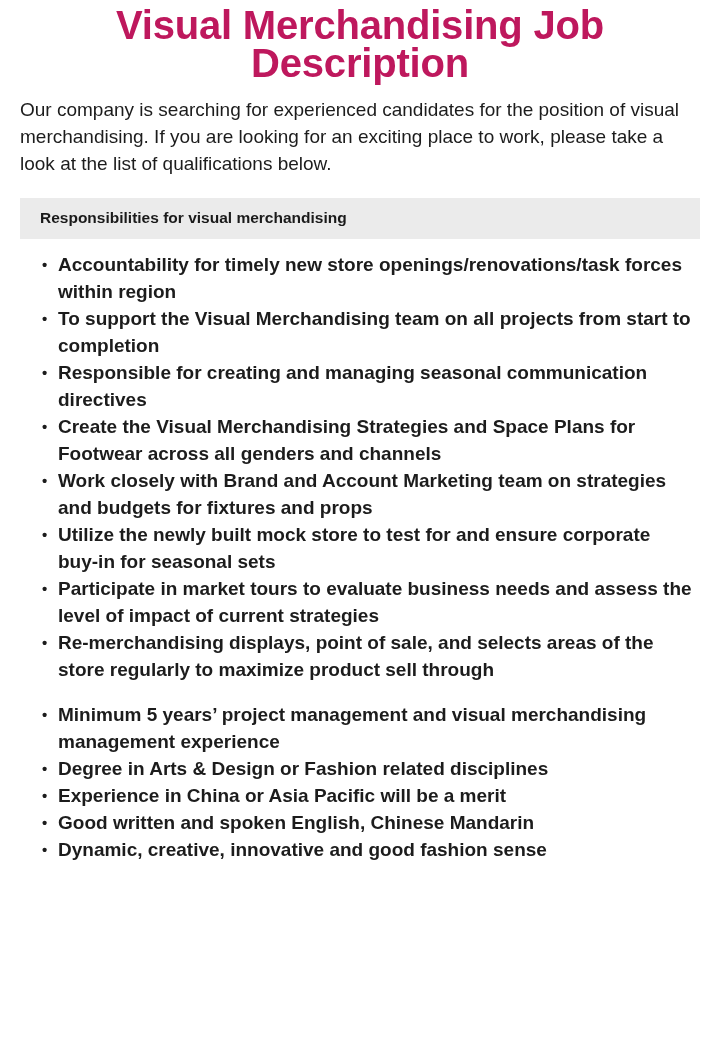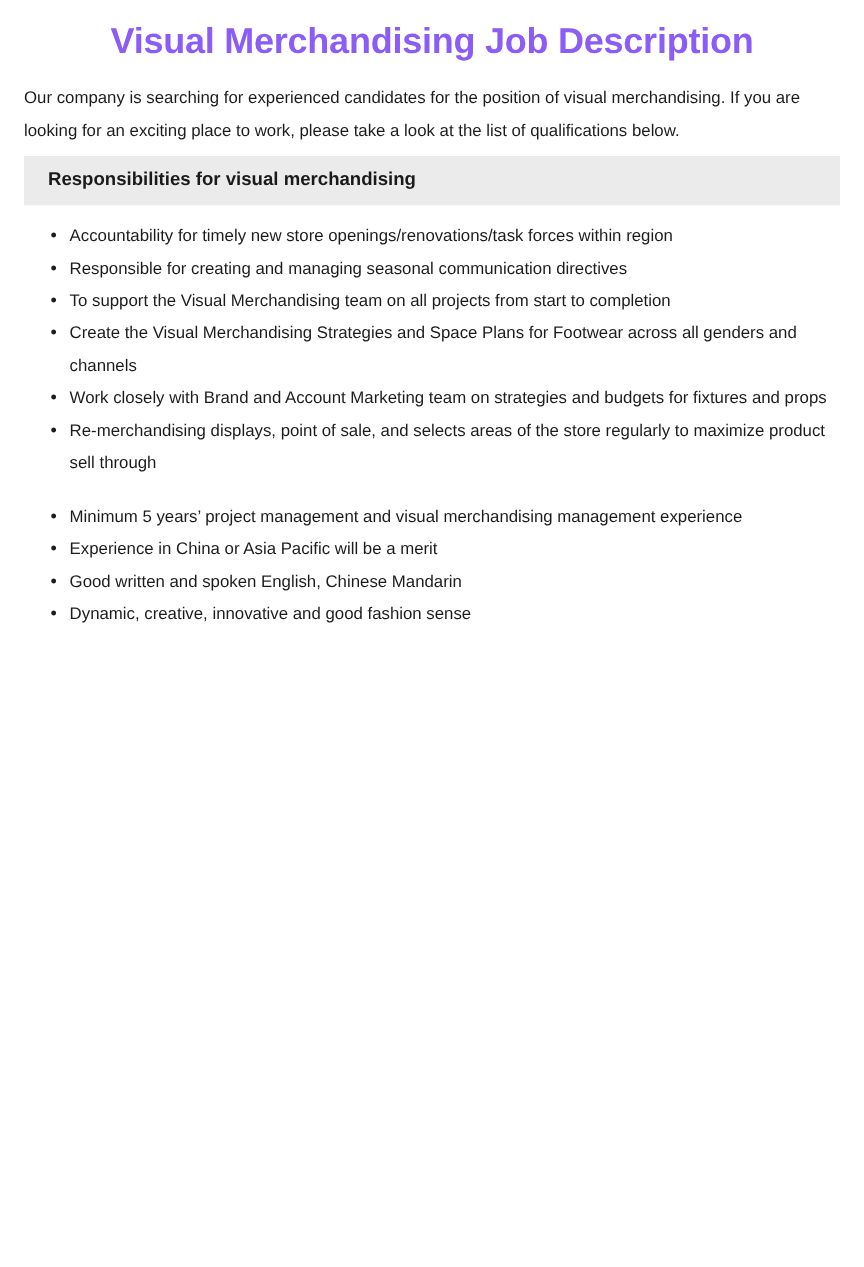--- a/index.html
+++ b/index.html
@@ -18,63 +18,63 @@
 
   .page {
     position: relative;
     width: 720px;
     height: 1056px;
     box-sizing: border-box;
   }
 
   .doc-title {
     margin: 0;
-    padding: 16px 20px 0 20px;
+    padding: 6px 20px 0 20px;
     text-align: center;
-    font-size: 30px;
+    font-size: 40px;
     line-height: 38px;
     font-weight: 700;
     letter-spacing: -0.2px;
-    color: #8b5cf6;
+    color: #be185d;
   }
 
   .intro {
     margin: 14px 0 0 0;
     padding: 0 22px 0 20px;
-    font-size: 14px;
+    font-size: 19px;
     line-height: 27px;
     font-weight: 400;
     color: #1c1c1c;
   }
 
   .section {
-    margin-top: 8px;
+    margin-top: 21px;
   }
 
   .section-header {
     margin: 0 20px;
     background: #ebebeb;
     padding: 10px 0 11px 20px;
     font-size: 15.5px;
     line-height: 20px;
     font-weight: 700;
     color: #1a1a1a;
   }
 
   .section-list {
     margin: 12px 0 0 0;
     padding: 0 25px 0 58px;
     list-style: none;
   }
 
   .section-list li {
     position: relative;
-    font-size: 14px;
+    font-size: 19px;
     line-height: 27px;
-    font-weight: 400;
+    font-weight: 700;
     color: #1c1c1c;
     padding-left: 0;
     margin: 0;
   }
 
   .section-list li::before {
     content: "\2022";
     position: absolute;
     left: -16px;
     top: 0;
@@ -96,30 +96,33 @@
 <div class="page">
 
   <h1 class="doc-title">Visual Merchandising Job Description</h1>
 
   <p class="intro">Our company is searching for experienced candidates for the position of visual merchandising. If you are looking for an exciting place to work, please take a look at the list of qualifications below.</p>
 
   <section class="section section--responsibilities">
     <div class="section-header">Responsibilities for visual merchandising</div>
     <ul class="section-list">
       <li>Accountability for timely new store openings/renovations/task forces within region</li>
+      <li>To support the Visual Merchandising team on all projects from start to completion</li>
       <li>Responsible for creating and managing seasonal communication directives</li>
-      <li>To support the Visual Merchandising team on all projects from start to completion</li>
       <li>Create the Visual Merchandising Strategies and Space Plans for Footwear across all genders and channels</li>
       <li>Work closely with Brand and Account Marketing team on strategies and budgets for fixtures and props</li>
+      <li>Utilize the newly built mock store to test for and ensure corporate buy-in for seasonal sets</li>
+      <li>Participate in market tours to evaluate business needs and assess the level of impact of current strategies</li>
       <li>Re-merchandising displays, point of sale, and selects areas of the store regularly to maximize product sell through</li>
     </ul>
   </section>
 
   <section class="section section--qualifications">
     <ul class="section-list">
       <li>Minimum 5 years’ project management and visual merchandising management experience</li>
+      <li>Degree in Arts &amp; Design or Fashion related disciplines</li>
       <li>Experience in China or Asia Pacific will be a merit</li>
       <li>Good written and spoken English, Chinese Mandarin</li>
       <li>Dynamic, creative, innovative and good fashion sense</li>
     </ul>
   </section>
 
 </div>
 
 </body></html>

